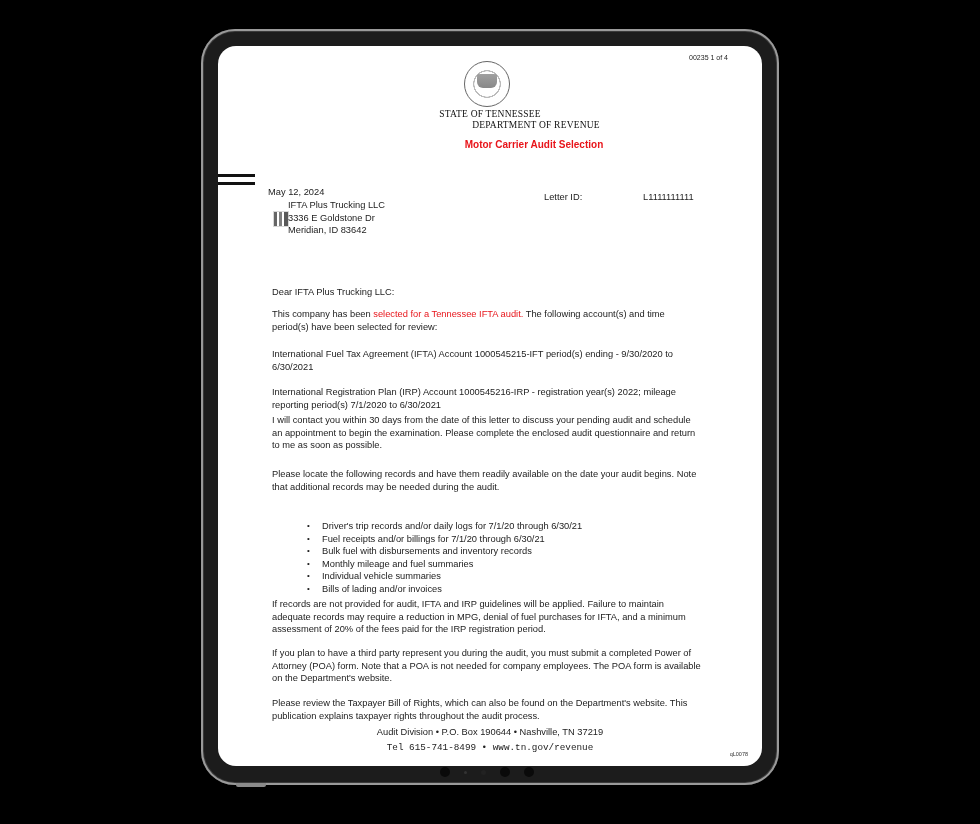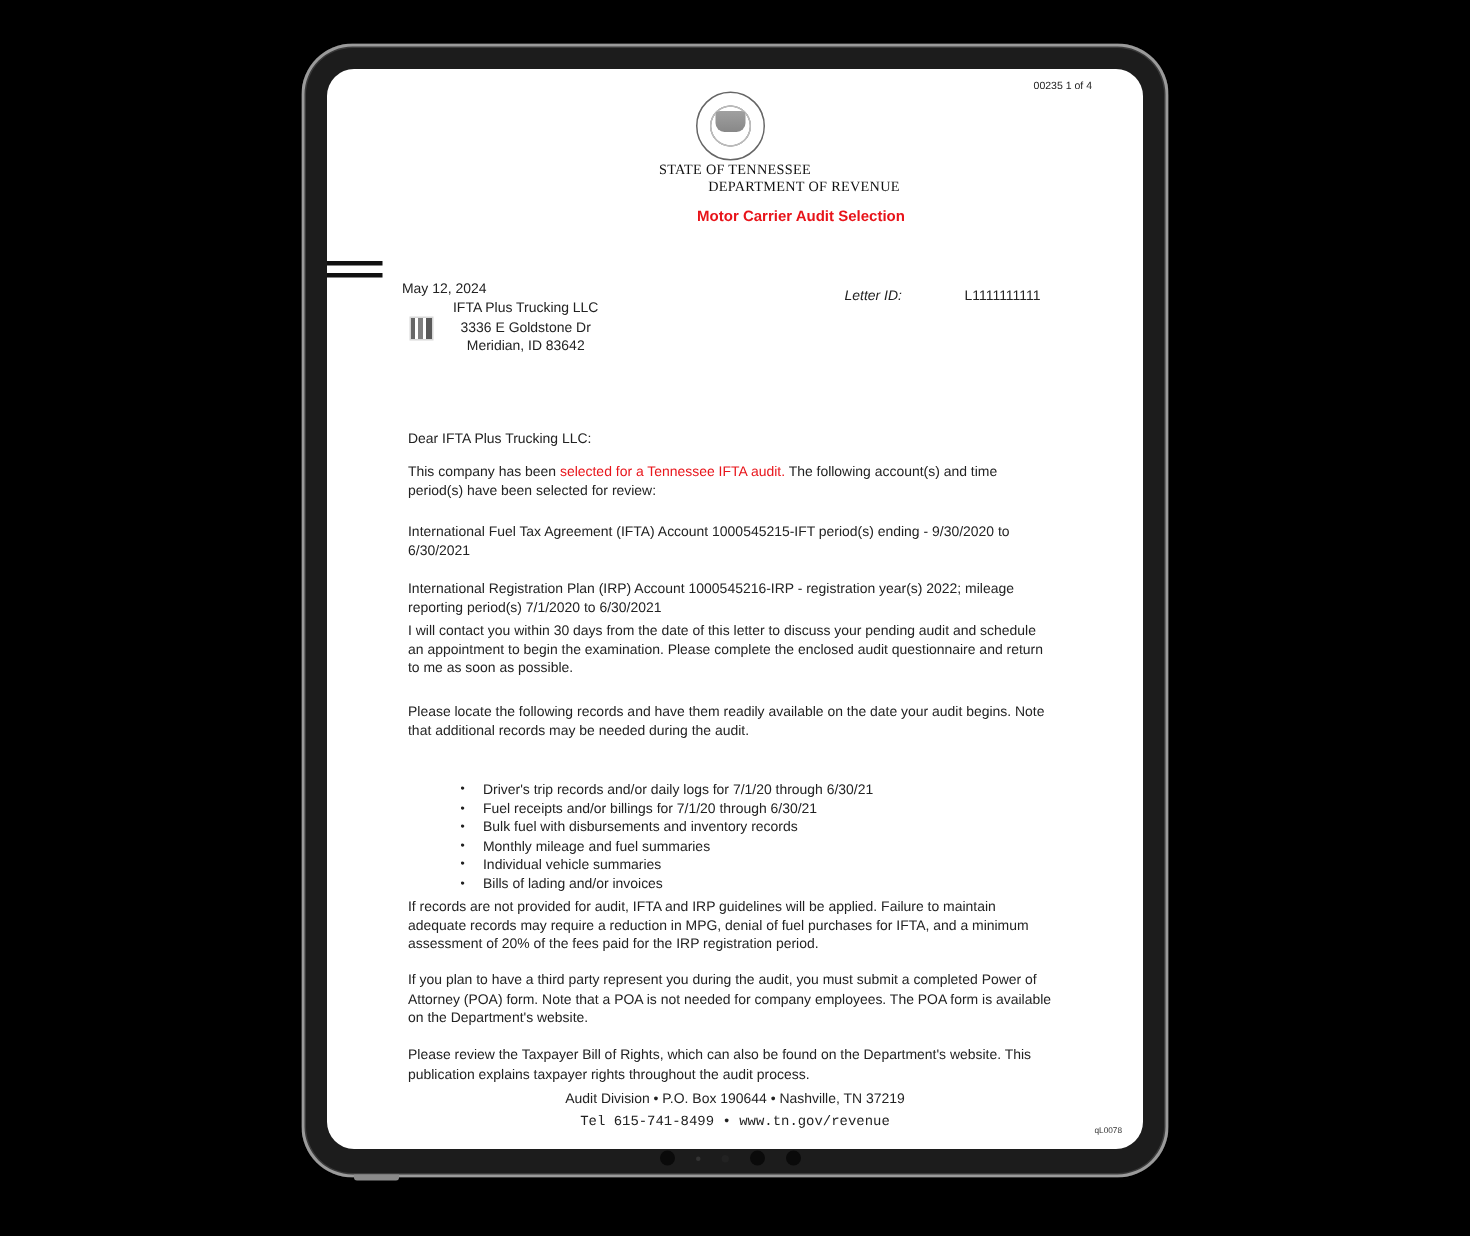--- a/index.html
+++ b/index.html
@@ -37,25 +37,25 @@
 <div class="side-btn"></div>
 
 <div class="screen">
   <div class="page-num">00235  1 of 4</div>
   <div class="seal"></div>
   <div class="state l1">STATE OF TENNESSEE</div>
   <div class="state l2">DEPARTMENT OF REVENUE</div>
   <div class="title-red">Motor Carrier Audit Selection</div>
 
   <div class="txt" style="left:50px;top:116px;margin-top:24px;">May 12, 2024</div>
-  <div class="txt" style="left:345px;top:145px;font-style:italic;">Letter ID:</div>
+  <div class="txt" style="left:326px;top:145px;">Letter ID:</div>
   <div class="txt" style="left:425px;top:145px;">L1111111111</div>
 
   <div class="qr"></div>
-  <div class="txt" style="left:84px;top:153px;text-align:center;">
+  <div class="txt" style="left:70px;top:153px;">
     <div>IFTA Plus Trucking LLC</div>
     <div>3336 E Goldstone Dr</div>
     <div>Meridian, ID 83642</div>
   </div>
 
   <div class="txt" style="left:54px;top:240px;">Dear IFTA Plus Trucking  LLC:</div>
 
   <div class="txt" style="left:54px;top:262px;width:420px;">
     <span>This company has been </span><span class="red">selected for a Tennessee IFTA audit.</span><span>  The following account(s) and time period(s) have been selected for review:</span>
   </div>

